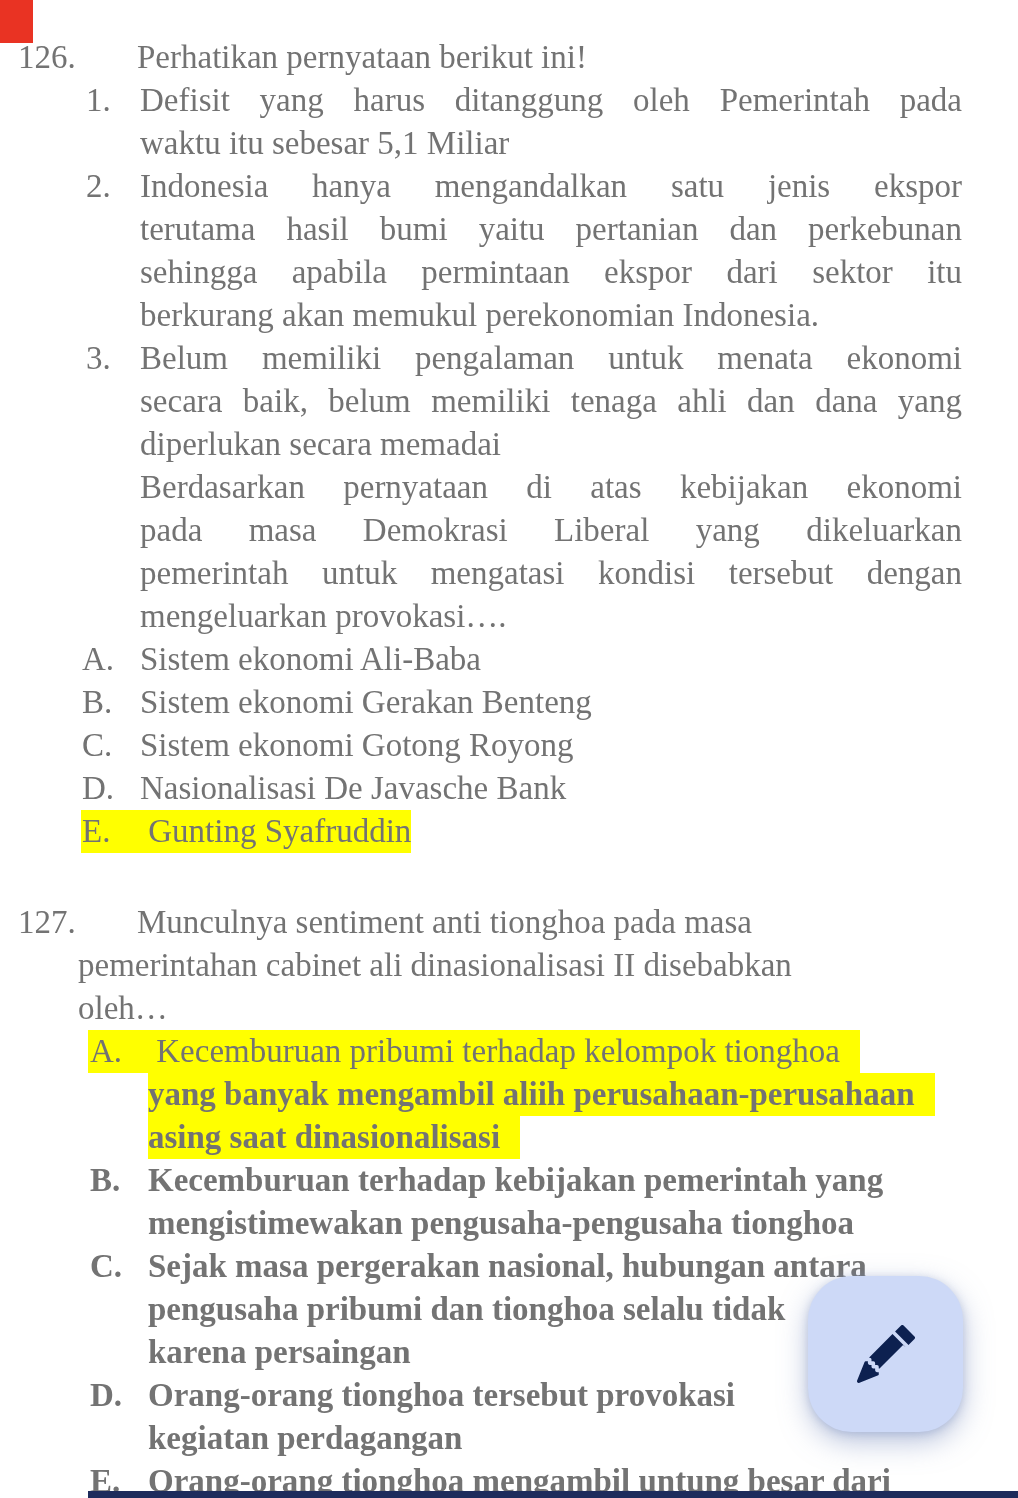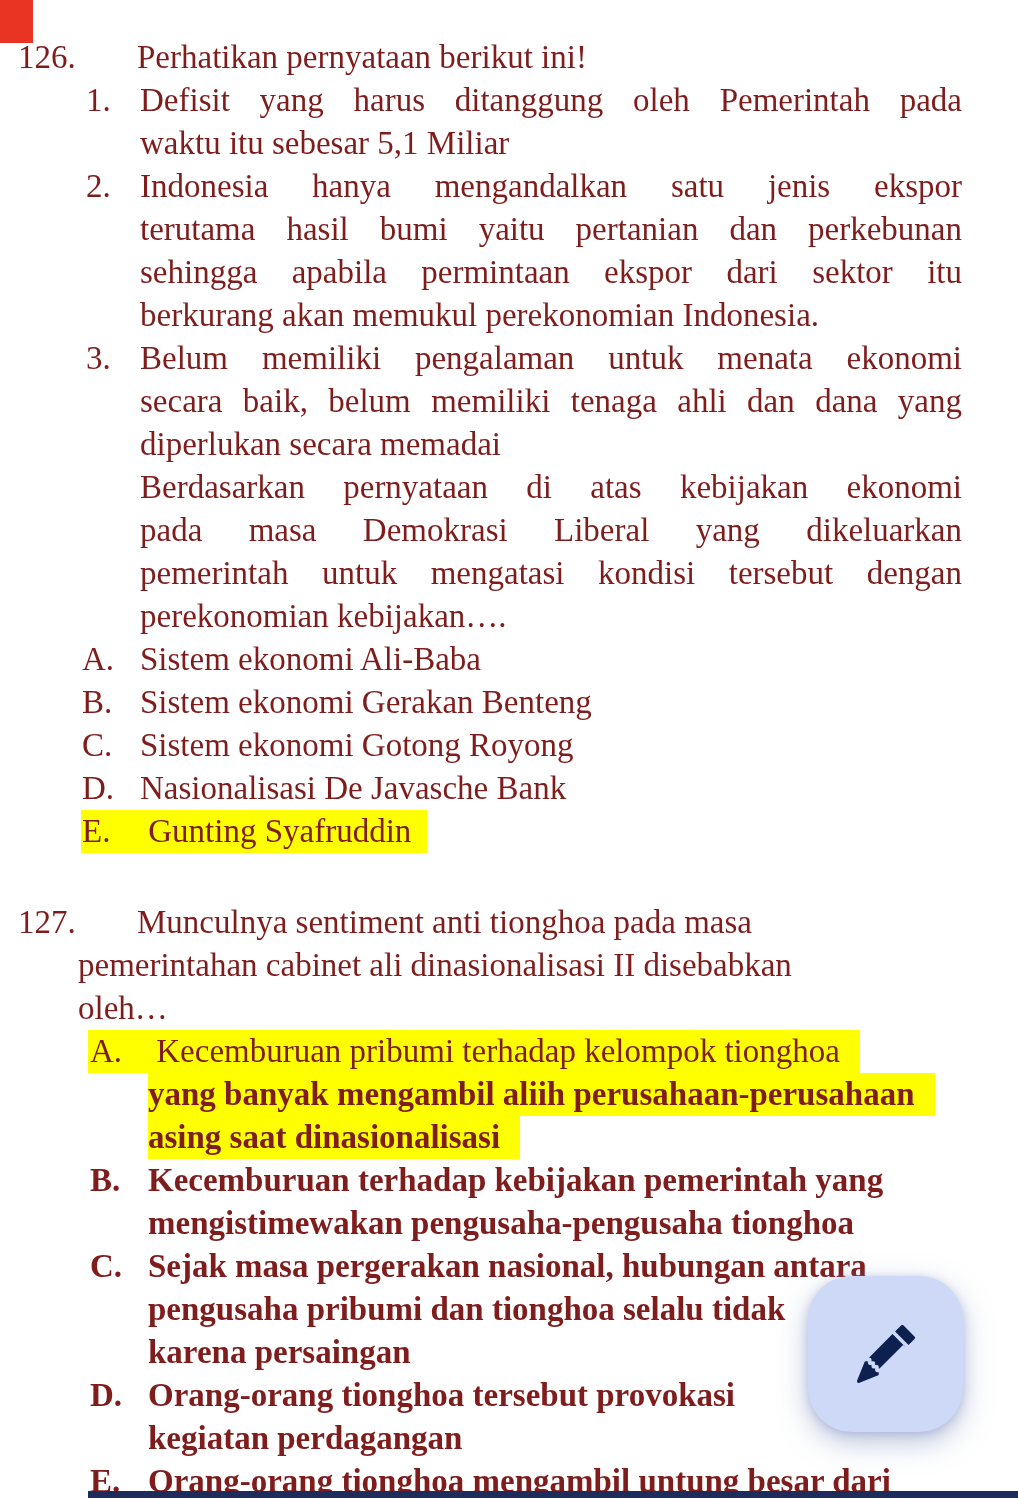--- a/index.html
+++ b/index.html
@@ -1,30 +1,30 @@
 <!DOCTYPE html>
 <html><head>
 <meta charset="utf-8">
 <style>
   html,body{margin:0;padding:0;background:#fff;}
   .page{
     position:relative;width:1018px;height:1498px;background:#ffffff;
-    font-family:"Liberation Serif",serif;font-size:33px;line-height:43px;color:#7f1d1d;
+    font-family:"Liberation Serif",serif;font-size:33px;line-height:43px;color:#737373;
     overflow:hidden;padding-top:36px;box-sizing:border-box;
   }
   .line{position:relative;height:43px;white-space:nowrap;}
   
   .qhead{margin-left:137px;}
   .qnum{position:absolute;left:-119px;top:0;}
   .item{margin-left:140px;width:822px;}
   .marker{position:absolute;left:-54px;top:0;}
   .j{text-align:justify;text-align-last:justify;text-justify:inter-word;}
   .opt{margin-left:140px;}
   .letter{position:absolute;left:-58px;top:0;}
-  .hlE{margin-left:81px;background:#ffff00;width:fit-content;padding-right:16px;}
+  .hlE{margin-left:81px;background:#ffff00;width:fit-content;padding-right:0;}
   .lbox{display:inline-block;width:58px;padding-left:1px;}
   
   .q127{margin-top:48px;}
   .p127{margin-left:137px;}
   .c127{margin-left:78px;}
   .opt127{margin-left:148px;font-weight:bold;}
   .a1{margin-left:88px;}
   .hl{background:#ffff00;width:fit-content;padding-right:20px;}
   .lbox127{display:inline-block;width:58px;padding-left:2px;}
   
@@ -68,21 +68,21 @@
     <div class="line item j">
       <span class="marker">3.</span>
       <span>Belum memiliki pengalaman untuk menata ekonomi</span>
     </div>
     <div class="line item j">secara baik, belum memiliki tenaga ahli dan dana yang</div>
     <div class="line item">diperlukan secara memadai</div>
 
     <div class="line item j">Berdasarkan pernyataan di atas kebijakan ekonomi</div>
     <div class="line item j">pada masa Demokrasi Liberal yang dikeluarkan</div>
     <div class="line item j">pemerintah untuk mengatasi kondisi tersebut dengan</div>
-    <div class="line item">perekonomian kebijakan….</div>
+    <div class="line item">mengeluarkan provokasi….</div>
 
     <div class="line opt">
       <span class="letter">A.</span>
       <span>Sistem ekonomi Ali-Baba</span>
     </div>
     <div class="line opt">
       <span class="letter">B.</span>
       <span>Sistem ekonomi Gerakan Benteng</span>
     </div>
     <div class="line opt">

